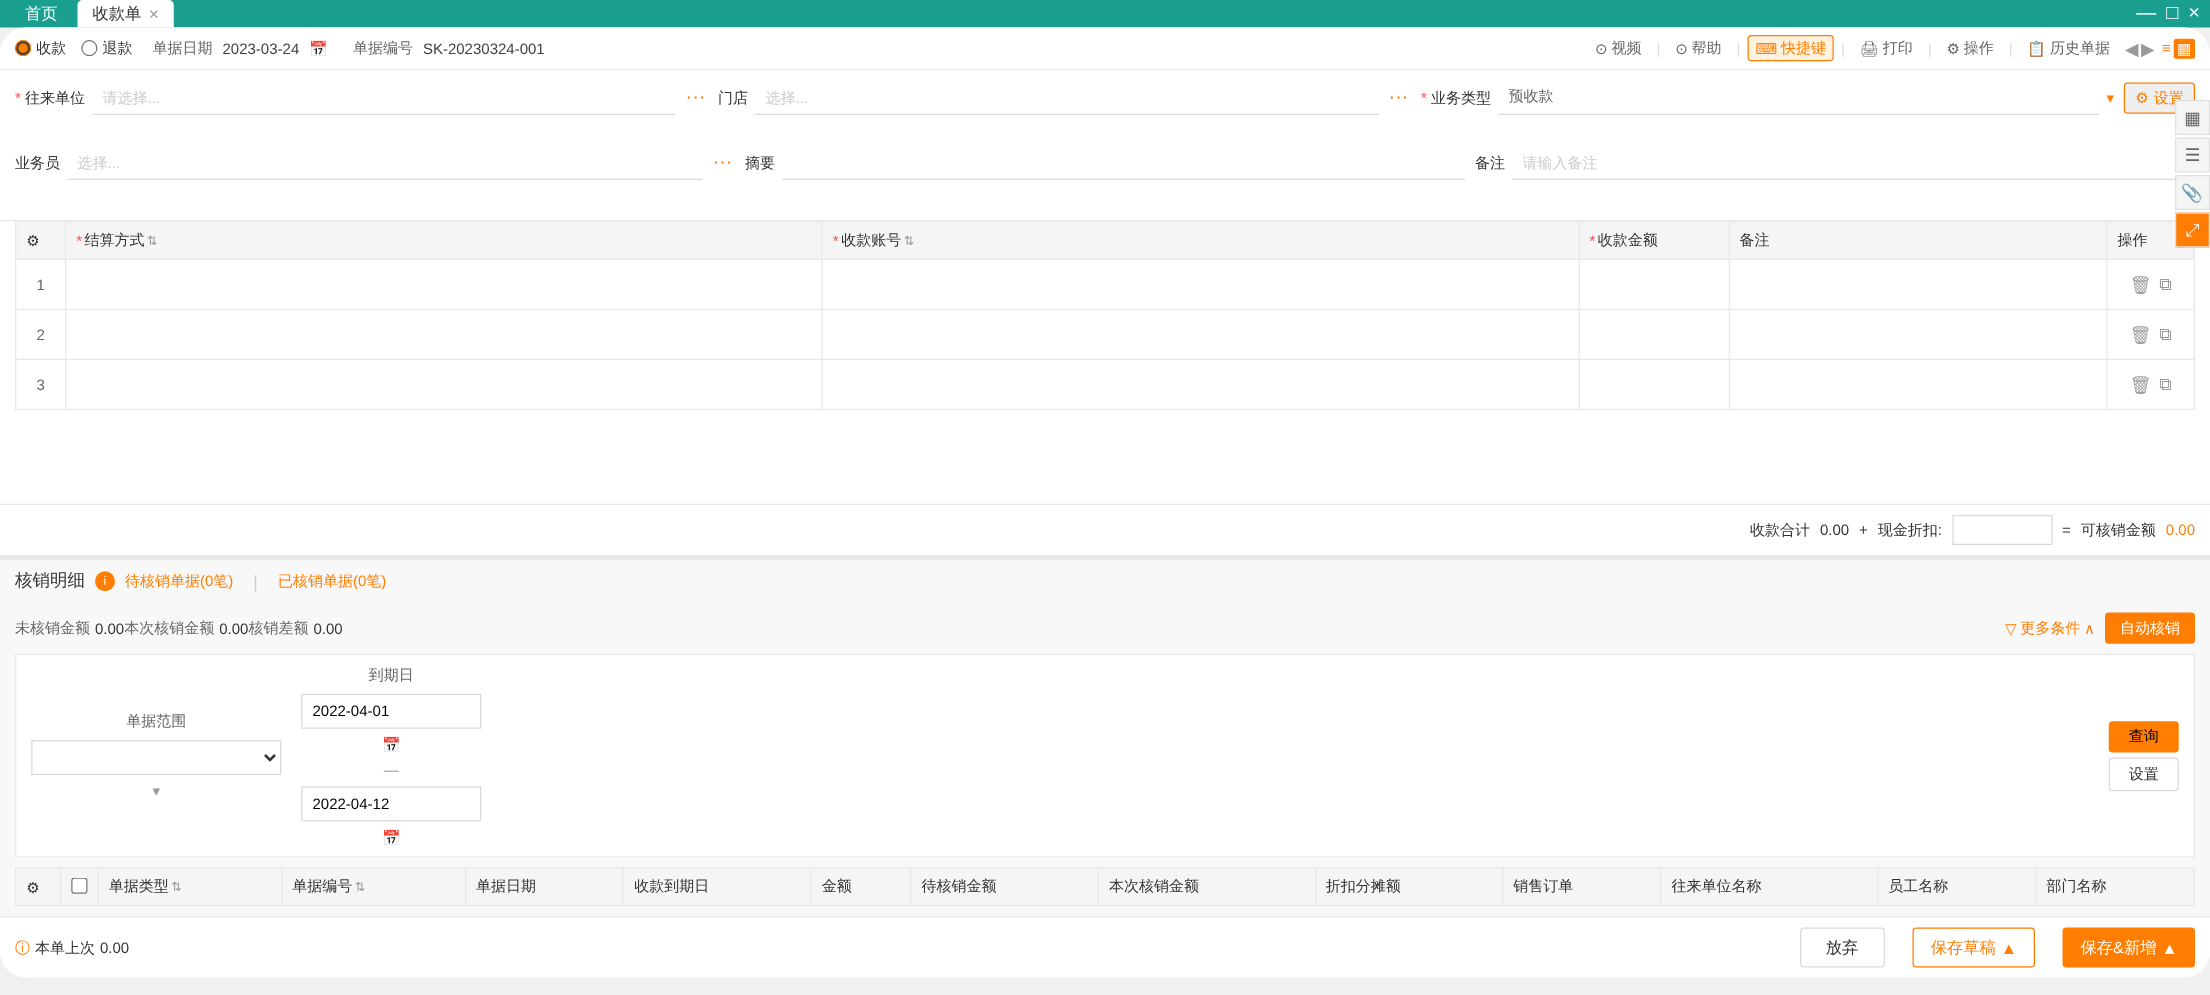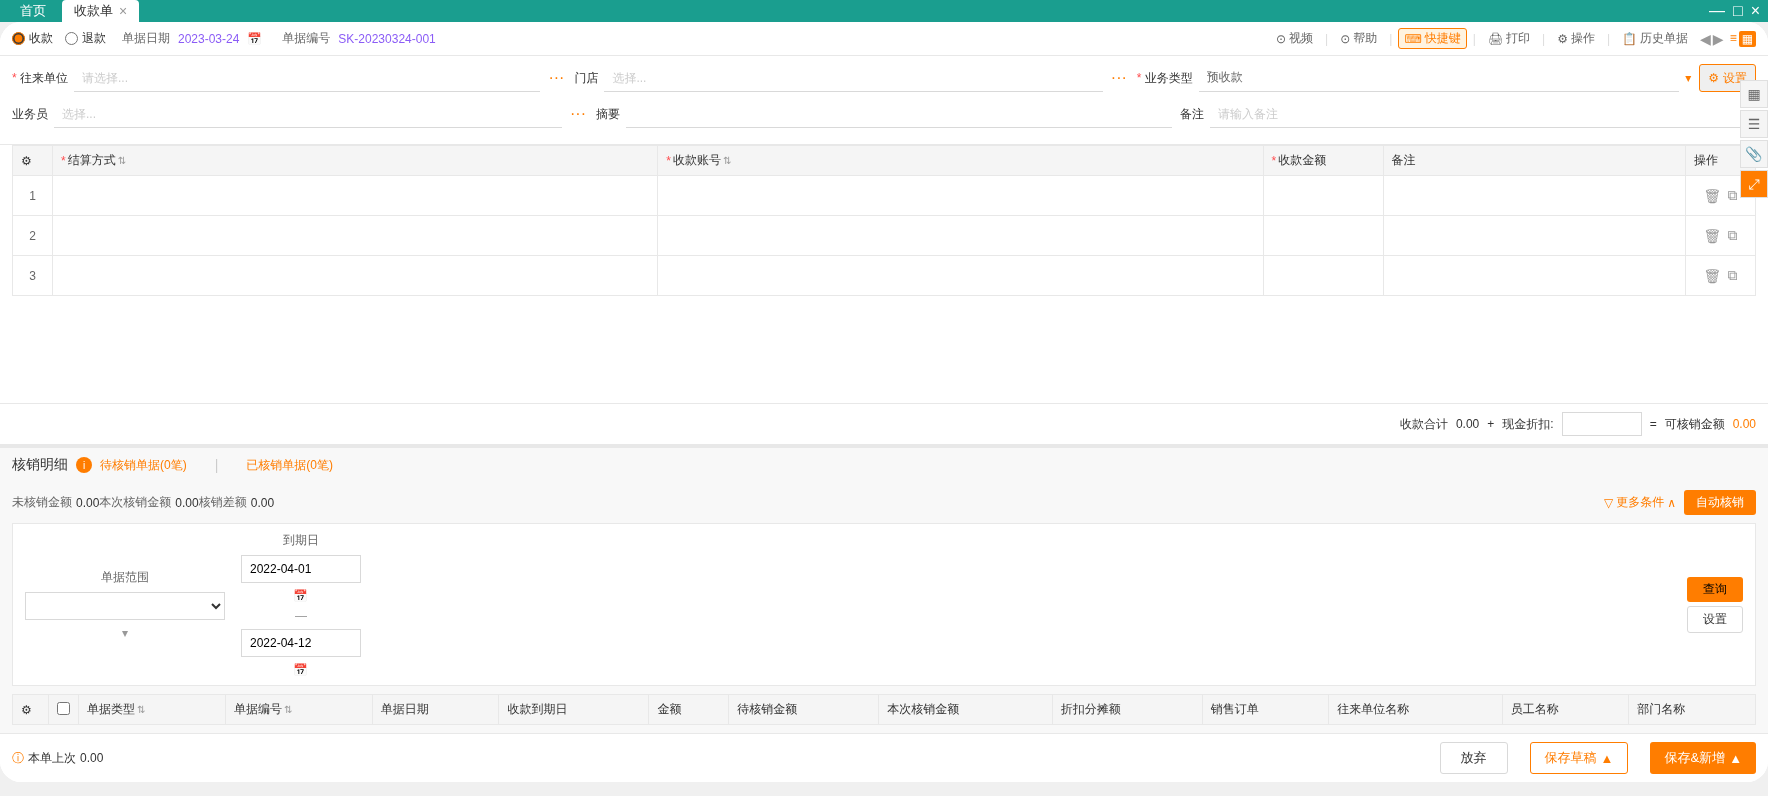--- a/index.html
+++ b/index.html
@@ -67,21 +67,21 @@
       padding: 6px 12px;
       border-bottom: 1px solid #e8e8e8;
       background: #fff;
       gap: 16px;
     }
     .radio-group { display: flex; gap: 12px; align-items: center; }
     .radio-item { display: flex; align-items: center; gap: 4px; cursor: pointer; }
     .radio-item input[type=radio] { accent-color: #ff7d00; }
     .doc-info { display: flex; align-items: center; gap: 8px; }
     .doc-label { color: #666; }
-    .doc-value { color: #8b5cf6; font-weight: 500; }
+    .doc-value { color: #404040; font-weight: 500; }
     .calendar-icon { color: #ff7d00; cursor: pointer; }
     .toolbar-actions { margin-left: auto; display: flex; align-items: center; gap: 6px; }
     .toolbar-btn {
       display: flex; align-items: center; gap: 3px;
       padding: 2px 6px; cursor: pointer; color: #666; font-size: 12px;
       border: none; background: none;
     }
     .toolbar-btn-shortcut { background: #fff3e0; color: #ff7d00; border: 1px solid #ff7d00; border-radius: 3px; padding: 1px 5px; }
     .separator { color: #ddd; }
     .nav-arrows { display: flex; gap: 2px; }
@@ -106,21 +106,21 @@
       display: flex; align-items: center; justify-content: center;
       cursor: pointer; font-size: 14px; color: #666;
     }
     .side-tool.active { background: #ff7d00; color: #fff; }
 
     
     .form-section {
       padding: 8px 12px;
       border-bottom: 1px solid #e8e8e8;
     }
-    .form-row { display: flex; gap: 8px; margin-bottom: 8px; }
+    .form-row { display: flex; align-items: center; gap: 8px; margin-bottom: 24px; }
     .form-field { display: flex; align-items: center; gap: 6px; flex: 1; }
     .field-label { color: #333; white-space: nowrap; min-width: fit-content; }
     .required { color: #ff4d4f; }
     .field-input {
       flex: 1; height: 28px; border: none; border-bottom: 1px solid #d9d9d9;
       padding: 0 8px; outline: none; color: #666; font-size: 12px;
       background: transparent;
     }
     .field-input::placeholder { color: #ccc; }
     .field-ellipsis { color: #ff7d00; cursor: pointer; font-size: 16px; padding: 0 2px; }
@@ -198,21 +198,21 @@
       display: flex; align-items: center; gap: 8px;
       font-size: 14px; font-weight: 500; color: #333;
       margin-bottom: 8px;
     }
     .info-icon {
       width: 16px; height: 16px; border-radius: 50%;
       background: #ff7d00; color: #fff;
       display: inline-flex; align-items: center; justify-content: center;
       font-size: 10px; cursor: pointer;
     }
-    .verification-tabs { display: flex; gap: 28px; align-items: flex-start; }
+    .verification-tabs { display: flex; gap: 16px; align-items: flex-start; }
     .ver-tab { color: #ff7d00; cursor: pointer; font-size: 12px; }
     .ver-tab-sep { color: #ccc; }
 
     .stats-row {
       display: flex; align-items: center; 
       padding: 8px 0; font-size: 12px;
     }
     .stat-item { display: flex; align-items: center; gap: 4px; }
     .stat-label { color: #666; }
     .stat-value { color: #333; }
@@ -233,21 +233,21 @@
     }
     .filter-field { display: flex; align-items: center; gap: 6px; flex-direction: column; }
     .filter-label { color: #666; white-space: nowrap; }
     .filter-select {
       width: 200px; height: 28px; border: 1px solid #d9d9d9;
       padding: 0 8px; outline: none; font-size: 12px; background: #fff;
       color: #333; cursor: pointer;
     }
     .filter-dropdown-arrow { color: #999; }
     .filter-input {
-      width: 120px; height: 28px; border: 1px solid #d9d9d9;
+      width: 144px; height: 28px; border: 1px solid #d9d9d9;
       padding: 0 8px; outline: none; font-size: 12px;
     }
     .filter-sep { color: #999; }
     .query-btn {
       background: #ff7d00; color: #000000; border: none;
       padding: 4px 16px; border-radius: 3px; cursor: pointer; font-size: 12px;
     }
     .settings-btn2 {
       background: #fff; color: #333; border: 1px solid #d9d9d9;
       padding: 4px 12px; border-radius: 3px; cursor: pointer; font-size: 12px;

